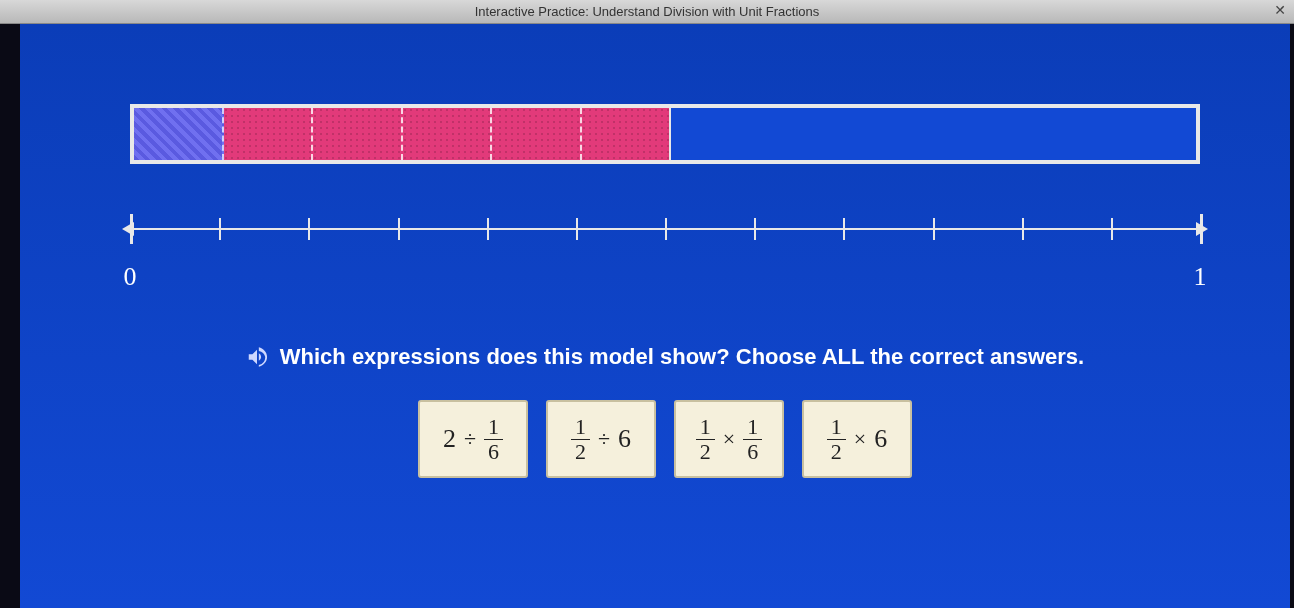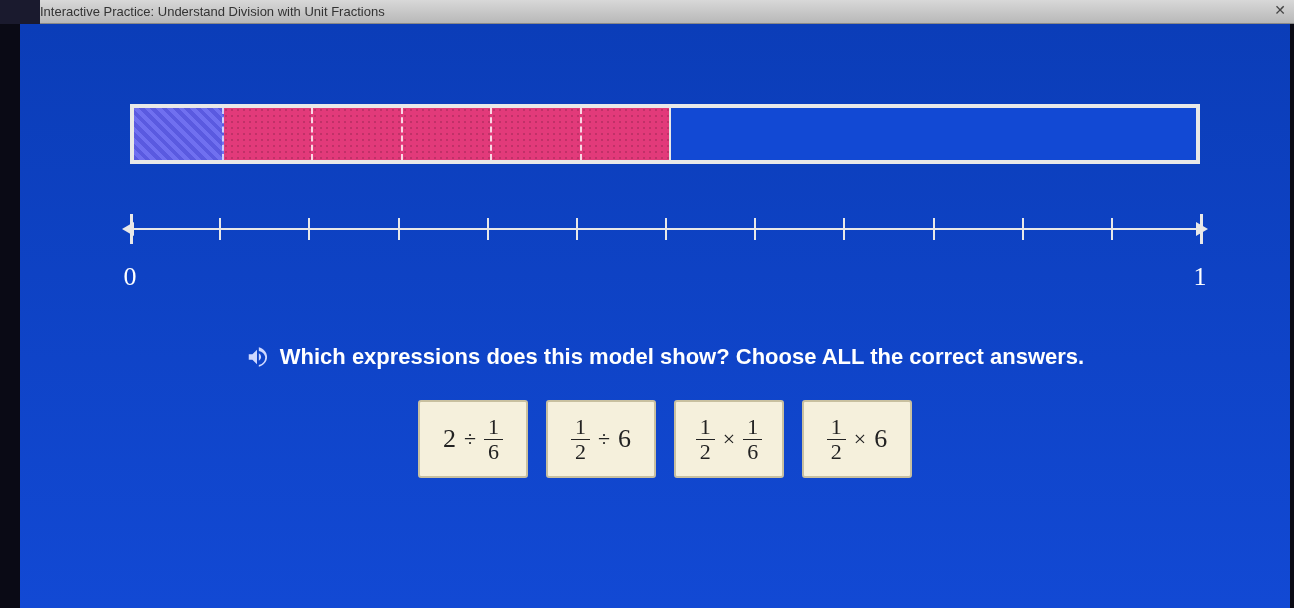--- a/index.html
+++ b/index.html
@@ -9,26 +9,25 @@
       width: 1294px;
       height: 608px;
       overflow: hidden;
       position: relative;
     }
     .title-bar {
       background: linear-gradient(to bottom, #d8d8d8, #b8b8b8);
       height: 24px;
       display: flex;
       align-items: center;
-      justify-content: flex-start;
+      justify-content: center;
       font-size: 13px;
       color: #333;
       position: relative;
       border-bottom: 1px solid #888;
-      margin-left: 40px;
     }
     .close-btn {
       position: absolute;
       right: 8px;
       top: 2px;
       font-size: 14px;
       color: #444;
       cursor: pointer;
     }
     .main-area {

